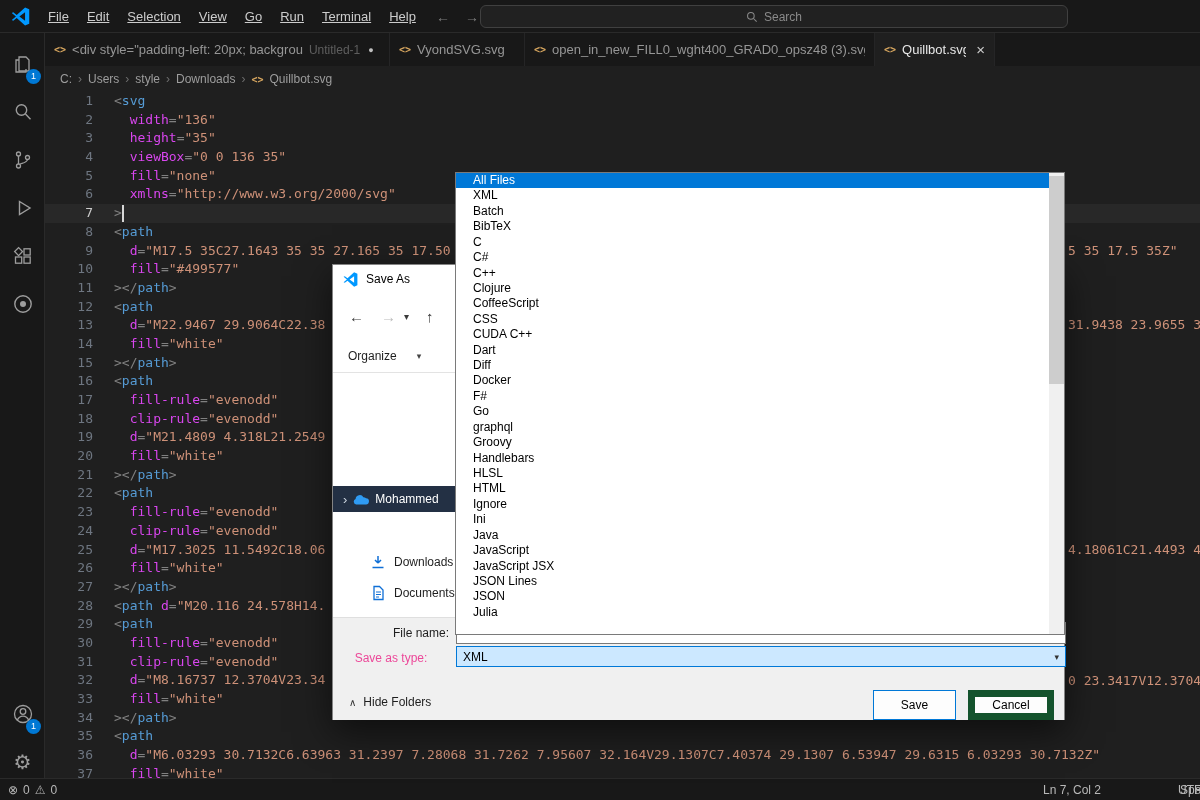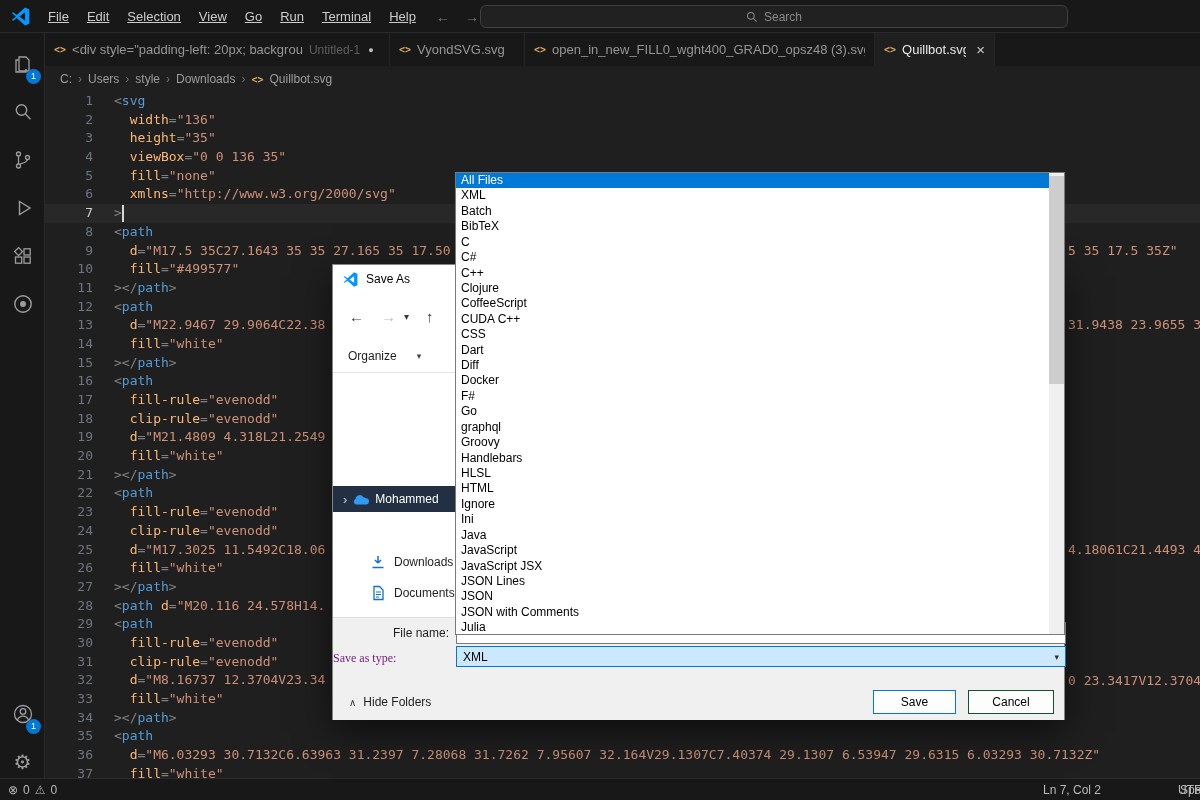--- a/index.html
+++ b/index.html
@@ -36,21 +36,21 @@
 .bc-sep{color:#6e6e6e;}
 
 
 .editor{position:absolute;left:45px;top:92px;right:0;bottom:22px;background:#1f1f1f;overflow:hidden;font-family:"DejaVu Sans Mono",monospace;font-size:13px;z-index:1;}
 .cur-line-bg{position:absolute;left:0;right:0;top:112px;height:19px;background:rgba(255,255,255,.045);}
 .gutter{position:absolute;left:0;top:0;width:69px;}
 .ln{height:18.7px;line-height:18.7px;text-align:right;padding-right:21px;color:#6e7681;font-size:13px;}
 .ln.cur{color:#cccccc;}
 .code-lines{position:absolute;left:69px;top:0;width:2000px;}
 .cl{height:18.7px;line-height:18.7px;white-space:pre;}
-.tok-p{color:#808080}.tok-t{color:#569cd6}.tok-a{color:#fdba74}.tok-s{color:#ce9178}
+.tok-p{color:#808080}.tok-t{color:#569cd6}.tok-a{color:#d946ef}.tok-s{color:#ce9178}
 .caret{position:absolute;left:77px;top:113px;width:1.5px;height:17px;background:#d7d7d7;}
 .frag{position:absolute;left:1023px;white-space:pre;line-height:18.7px;height:18.7px;}
 
 
 .statusbar{position:absolute;left:0;bottom:0;width:1200px;height:22px;background:#181818;border-top:1px solid #2a2a2a;color:#b8b8b8;font-size:12px;z-index:3;}
 .sb-left{position:absolute;left:8px;top:0;line-height:22px;display:flex;gap:5px;align-items:center;}
 .sb-item{position:absolute;top:0;line-height:22px;white-space:nowrap;}
 
 
 .dialog{position:absolute;left:332px;top:264px;width:733px;height:456px;background:#fff;border:1px solid #848484;box-shadow:0 12px 34px rgba(0,0,0,.55);z-index:10;font-size:12px;color:#1e1e1e;}
@@ -66,33 +66,33 @@
 .sm-chev{font-size:9px;color:#444;}
 .new-btn{margin-left:48px;color:#1e1e1e;white-space:nowrap;}
 .browse{position:absolute;left:0;top:108px;right:0;height:244px;background:#fff;overflow:hidden;}
 .side-item{position:absolute;left:0;width:123px;height:24px;display:flex;align-items:center;gap:8px;padding-left:37px;font-size:12px;color:#1e1e1e;white-space:nowrap;overflow:hidden;}
 .side-item svg{flex:none;}
 .side-item.onedrive{padding-left:10px;background:#233044;color:#fff;height:26px;gap:6px;}
 .expander{color:#cfd8e3;font-size:13px;}
 .bottom-panel{position:absolute;left:0;top:352px;right:0;height:103px;background:#f0f0f0;border-top:1px solid #dfdfdf;}
 .fn-label{position:absolute;left:0;width:116px;text-align:right;top:361px;color:#1e1e1e;}
 .fn-input{position:absolute;left:123px;top:357px;width:610px;height:22px;border:1px solid #7a7a7a;background:#fff;font-size:12px;padding:0 4px;font-family:"Liberation Sans",sans-serif;}
-.st-label{position:absolute;left:0;width:116px;text-align:left;top:386px;color:#701a75;font-family:Liberation Serif, serif;}
+.st-label{position:absolute;left:0;width:116px;text-align:center;top:386px;color:#ec4899;}
 .combo{position:absolute;left:123px;top:381px;width:610px;height:21px;background:#cce8ff;border:1px solid #0078d7;display:flex;align-items:center;justify-content:space-between;padding:0 6px;font-size:12px;color:#000;}
 .combo-chev{font-size:9px;color:#333;}
-.btn{position:absolute;height:24px;font-size:12px;font-family:"Liberation Sans",sans-serif;background:#fdfdfd;color:#000;}
+.btn{position:absolute;height:30px;font-size:12px;font-family:"Liberation Sans",sans-serif;background:#fdfdfd;color:#000;}
 .btn-save{left:540px;top:425px;width:83px;border:1px solid #0078d7;}
-.btn-cancel{left:635px;top:425px;width:86px;border:1px solid #14532d;}
+.btn-cancel{left:635px;top:425px;width:86px;border:7px solid #14532d;}
 .hide-folders{position:absolute;left:16px;top:430px;display:flex;gap:7px;align-items:center;color:#1e1e1e;}
 .hf-chev{font-size:10px;color:#333;}
 
 
 .dropdown{position:absolute;left:455px;top:172px;width:610px;height:463px;background:#fff;border:1px solid #7a7a7a;z-index:20;}
 .dd-items{position:absolute;left:0;top:0;right:15px;bottom:0;overflow:hidden;}
-.dd-item{height:15.43px;line-height:15.43px;font-size:12px;padding-left:5px;color:#000;white-space:nowrap;}
+.dd-item{height:15.43px;line-height:15.43px;font-size:12px;padding-left:17px;color:#000;white-space:nowrap;}
 .dd-item.sel{background:#0078d7;color:#fff;}
 .dd-scroll{position:absolute;right:0;top:0;width:15px;bottom:0;background:#f0f0f0;}
 .dd-thumb{position:absolute;left:0;top:3px;width:15px;height:208px;background:#cdcdcd;}
 </style>
 </head>
 <body>
 
 <div class="screen">
 
   <div class="titlebar">
@@ -382,40 +382,39 @@
     <div class="dd-items">
         <div class="dd-item sel">All Files</div>
         <div class="dd-item">XML</div>
         <div class="dd-item">Batch</div>
         <div class="dd-item">BibTeX</div>
         <div class="dd-item">C</div>
         <div class="dd-item">C#</div>
         <div class="dd-item">C++</div>
         <div class="dd-item">Clojure</div>
         <div class="dd-item">CoffeeScript</div>
+        <div class="dd-item">CSS</div>
         <div class="dd-item">CUDA C++</div>
-        <div class="dd-item">CSS</div>
         <div class="dd-item">Dart</div>
         <div class="dd-item">Diff</div>
         <div class="dd-item">Docker</div>
         <div class="dd-item">F#</div>
         <div class="dd-item">Go</div>
         <div class="dd-item">graphql</div>
         <div class="dd-item">Groovy</div>
         <div class="dd-item">Handlebars</div>
         <div class="dd-item">HLSL</div>
         <div class="dd-item">HTML</div>
         <div class="dd-item">Ignore</div>
         <div class="dd-item">Ini</div>
         <div class="dd-item">Java</div>
         <div class="dd-item">JavaScript</div>
         <div class="dd-item">JavaScript JSX</div>
         <div class="dd-item">JSON Lines</div>
         <div class="dd-item">JSON</div>
-        <div class="dd-item">JSON with Comments</div>
         <div class="dd-item">Julia</div>
       </div>
     <div class="dd-scroll">
       <div class="dd-thumb"></div>
     </div>
   </div>
 
 </div>
 
 </body></html>

